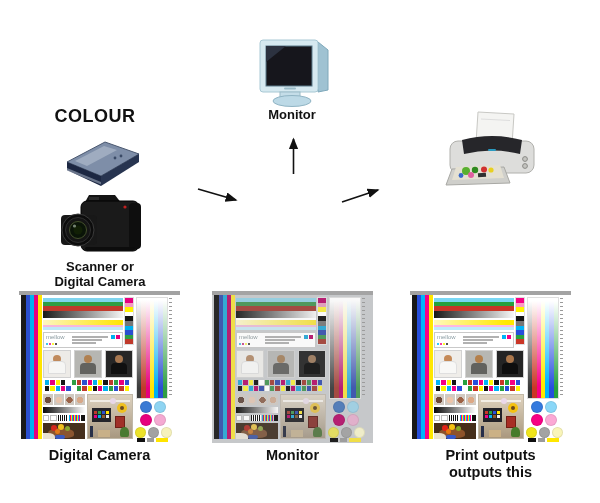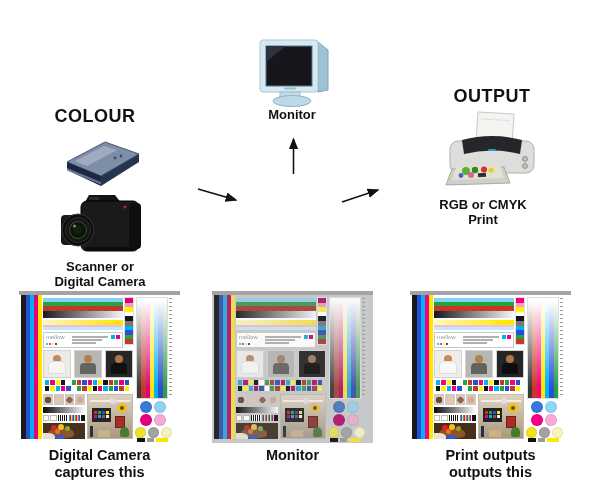--- a/index.html
+++ b/index.html
@@ -155,43 +155,38 @@
     <circle cx="15.5" cy="33" r="1.6" fill="#cfe0cc" opacity="0.55"></circle>
     <rect x="30" y="4" width="10" height="3" fill="#2a2a2a"></rect>
     <circle cx="66" cy="14" r="1.6" fill="#c02020"></circle>
     <rect x="26" y="54" width="50" height="3" rx="1.5" fill="#0c0c0c"></rect>
   </svg>
   <div class="cap cap-input">
     <div>Scanner or</div>
     <div>Digital Camera</div>
   </div>
 
-  <div class="heading h-output">OUTPUT</div>
   <svg class="dev dev-printer" width="96" height="84" viewBox="0 0 96 84">
     <polygon points="34,1 70,3 68,34 32,32" fill="#f4f4f2" stroke="#c8c8c4"></polygon>
     <line x1="37" y1="8" x2="66" y2="9.5" stroke="#ddd"></line>
     <rect x="6" y="30" width="84" height="32" rx="8" fill="#dddddb" stroke="#b0b0ac"></rect>
     <path d="M18 29 Q48 21 78 29 L76 43 Q48 36 20 43 Z" fill="#26262a"></path>
     <rect x="44" y="38" width="8" height="2" rx="1" fill="#2a9ac0"></rect>
     <circle cx="81" cy="48" r="2.4" fill="#c4c4c0" stroke="#8a8a86"></circle>
     <circle cx="81" cy="55" r="2.4" fill="#c4c4c0" stroke="#8a8a86"></circle>
     <polygon points="8,58 60,56 66,72 2,74" fill="#cfcfcb" stroke="#a8a8a4"></polygon>
     <polygon points="12,56 56,54 60,67 8,69" fill="#e4e0d2"></polygon>
     <circle cx="22" cy="60" r="4" fill="#58b030"></circle>
     <circle cx="31" cy="59" r="3.2" fill="#2f8a20"></circle>
     <circle cx="40" cy="58.5" r="3" fill="#d03030"></circle>
     <circle cx="27" cy="64" r="3" fill="#e060a0"></circle>
     <circle cx="47" cy="59" r="2.6" fill="#e8d020"></circle>
     <rect x="34" y="62" width="8" height="4" fill="#303030" transform="rotate(-4 38 64)"></rect>
     <circle cx="17" cy="64.5" r="2.4" fill="#3868c8"></circle>
   </svg>
-  <div class="cap cap-output">
-    <div>RGB or CMYK</div>
-    <div>Print</div>
-  </div>
 
 
   <div class="chart-slot slot-1">
     <div class="chart-holder variant-source">
         <div class="tc">
     <div class="tc-topbar"></div>
     <div class="tc-stripes">
             <div class="tc-stripe" style="background: rgb(26, 26, 26); width: 5px;"></div>
             <div class="tc-stripe" style="background: rgb(43, 79, 208); width: 4px;"></div>
             <div class="tc-stripe" style="background: rgb(0, 176, 240); width: 4px;"></div>
@@ -359,21 +354,20 @@
           </div>
     <div class="tc-bbar">
             <div style="background: rgb(17, 17, 17); width: 8px;"></div>
             <div style="background: rgb(154, 154, 154); width: 7px;"></div>
             <div style="background: rgb(255, 228, 0); width: 12px;"></div>
           </div>
   </div>
       </div>
     <div class="chart-caption">
       <div>Digital Camera</div>
-      <div>captures this</div>
     </div>
   </div>
   <div class="chart-slot slot-2">
     <div class="chart-holder variant-monitor">
         <div class="tc">
     <div class="tc-topbar"></div>
     <div class="tc-stripes">
             <div class="tc-stripe" style="background: rgb(26, 26, 26); width: 5px;"></div>
             <div class="tc-stripe" style="background: rgb(43, 79, 208); width: 4px;"></div>
             <div class="tc-stripe" style="background: rgb(0, 176, 240); width: 4px;"></div>

